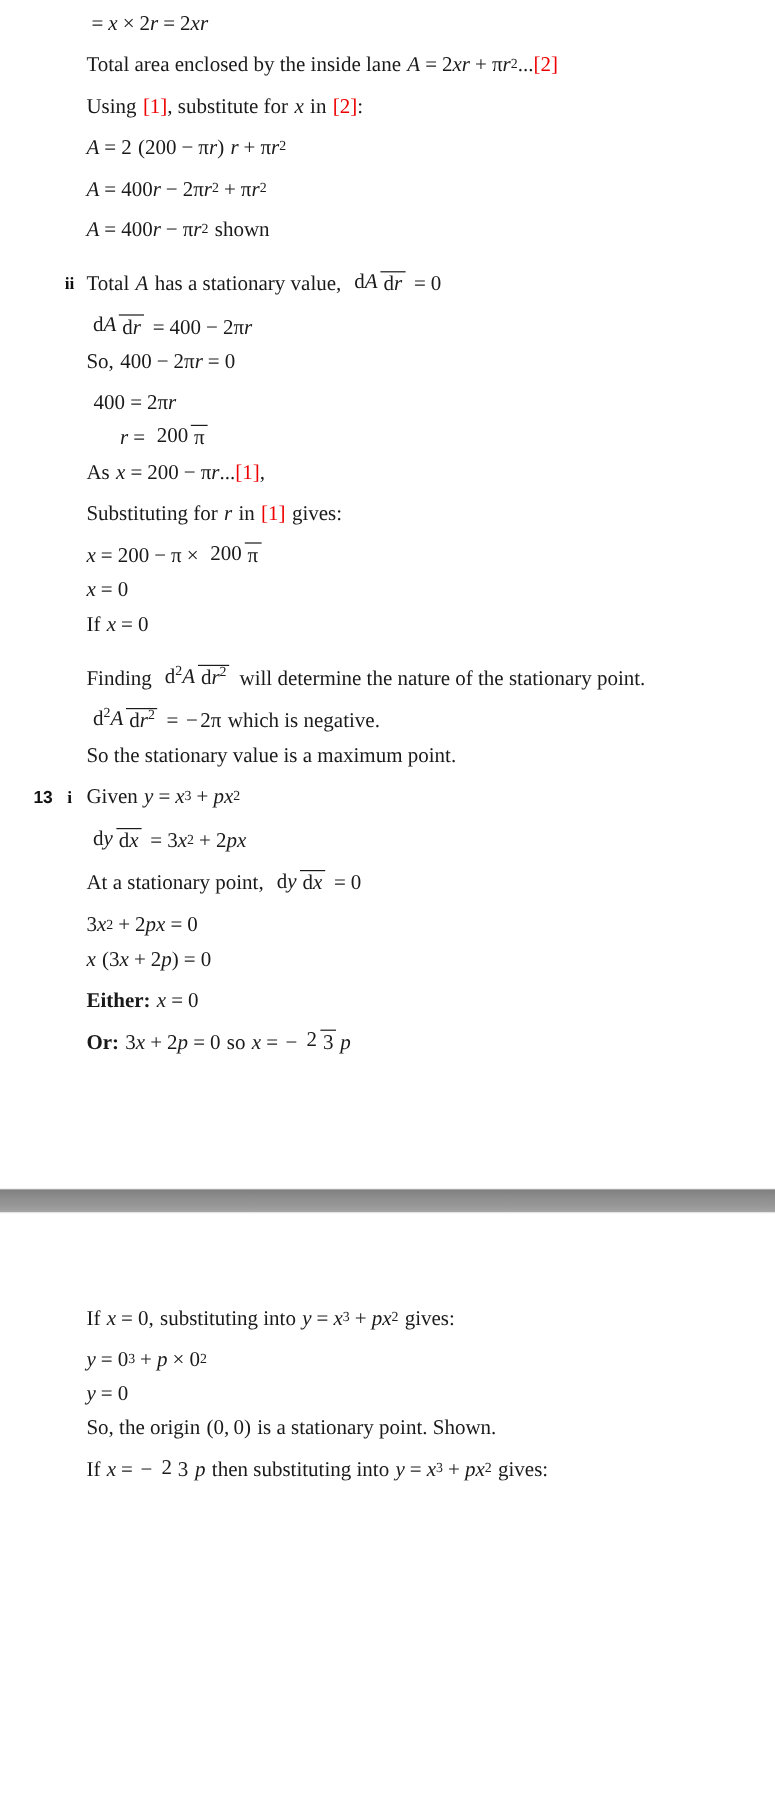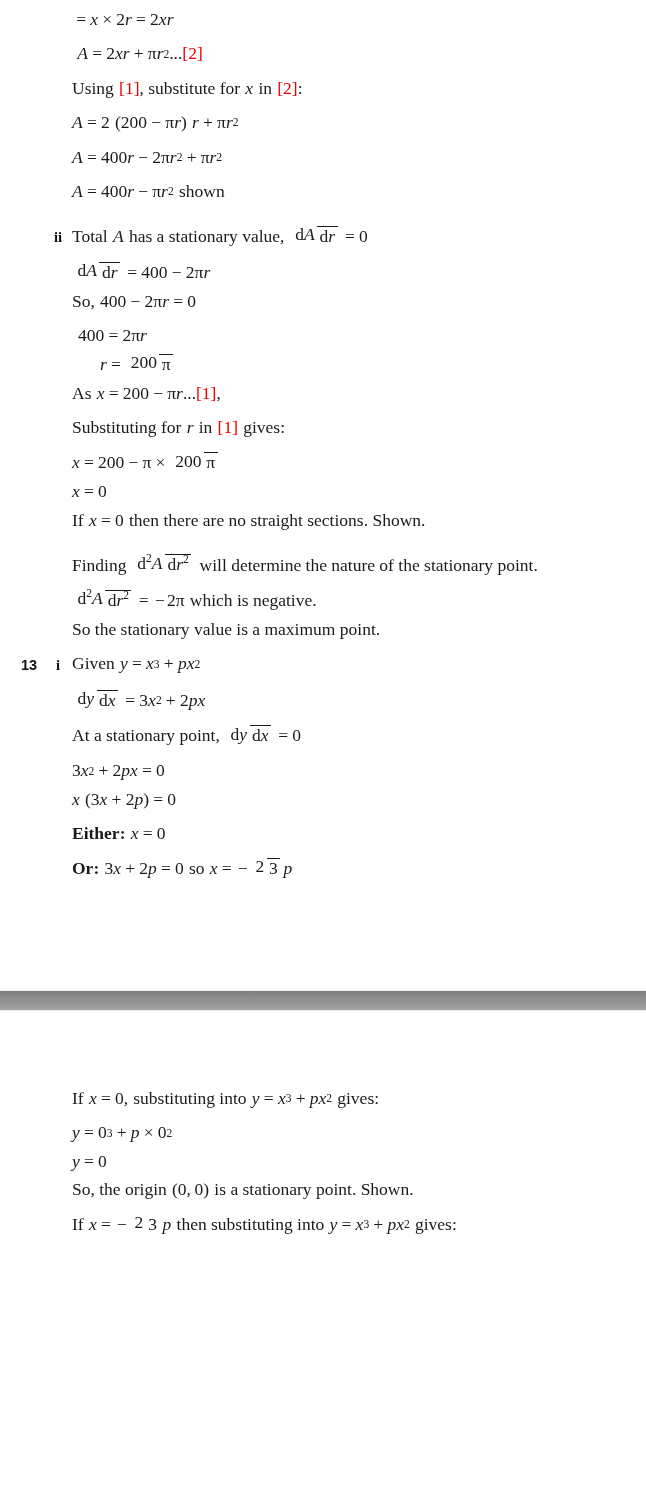--- a/index.html
+++ b/index.html
@@ -28,21 +28,21 @@
     align-items: flex-start;
     padding-left: 14px;
     box-sizing: border-box;
   }
   .marker-q {
     width: 30px;
     flex: 0 0 30px;
     font-family: "Liberation Sans", "DejaVu Sans", sans-serif;
     font-weight: bold;
     font-size: 14.5px;
-    text-align: center;
+    text-align: right;
     padding-top: 3px;
     color: #111;
   }
   .marker-part {
     width: 28px;
     flex: 0 0 28px;
     font-family: Liberation Serif, serif;
     font-weight: bold;
     font-size: 14.5px;
     text-align: center;
@@ -161,20 +161,21 @@
       </div>
     </div>
   </div>
 
   <div class="gap-md"></div>
 
   <div class="line">
     <div class="marker-blank"></div>
     <div class="body-col">
       <div class="mathline">
+        <span class="txt">Total area enclosed by the inside lane</span>
         <span class="sp"></span>
         <span class="mi">A</span>
         <span class="mo">=</span>
         <span class="mn">2</span>
           <span class="mi">x</span>
           <span class="mi">r</span>
         <span class="mo">+</span>
         <span class="mn">π</span>
           <span class="mi">r</span>
           <span class="sup">2</span>
@@ -445,21 +446,20 @@
   <div class="line">
     <div class="marker-blank"></div>
     <div class="body-col">
       <div class="mathline">
         <span class="txt">If</span>
         <span class="sp"></span>
         <span class="mi">x</span>
         <span class="mo">=</span>
         <span class="mn">0</span>
         <span class="sp"></span>
-        <span class="txt">then there are no straight sections. Shown.</span>
       </div>
     </div>
   </div>
 
   <div class="gap-lg"></div>
 
   <div class="line">
     <div class="marker-blank"></div>
     <div class="body-col">
       <div class="mathline">

